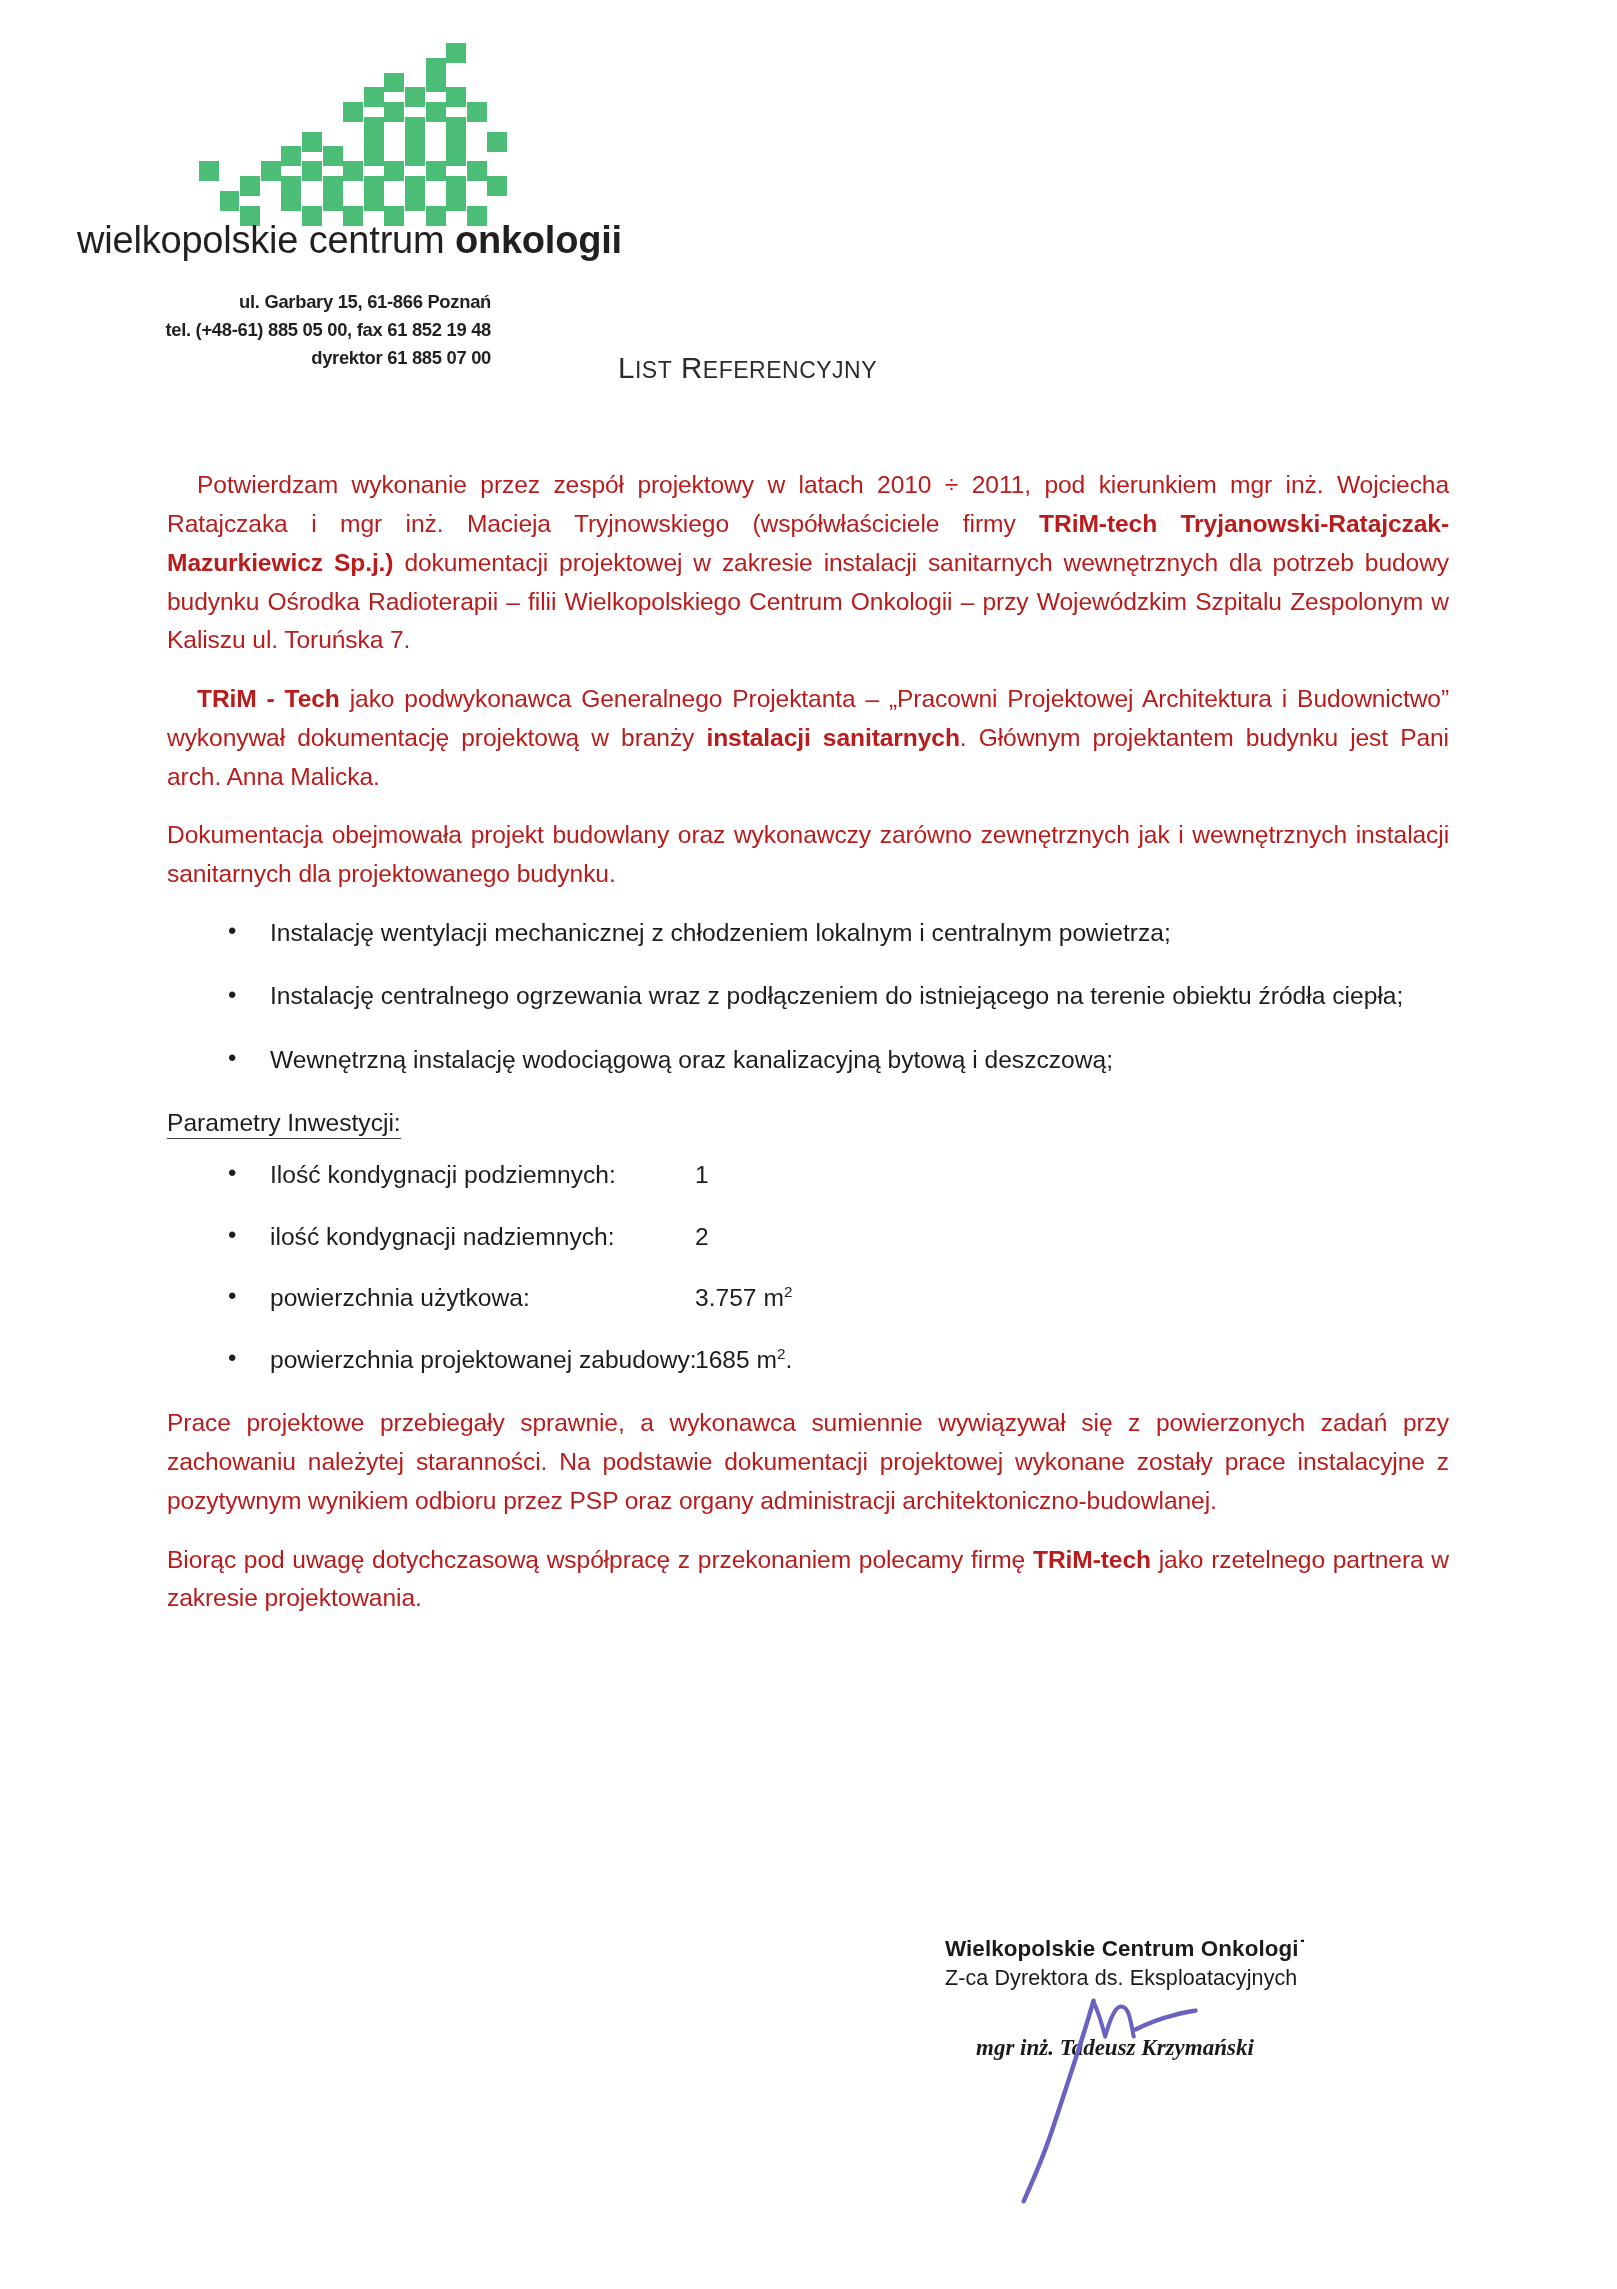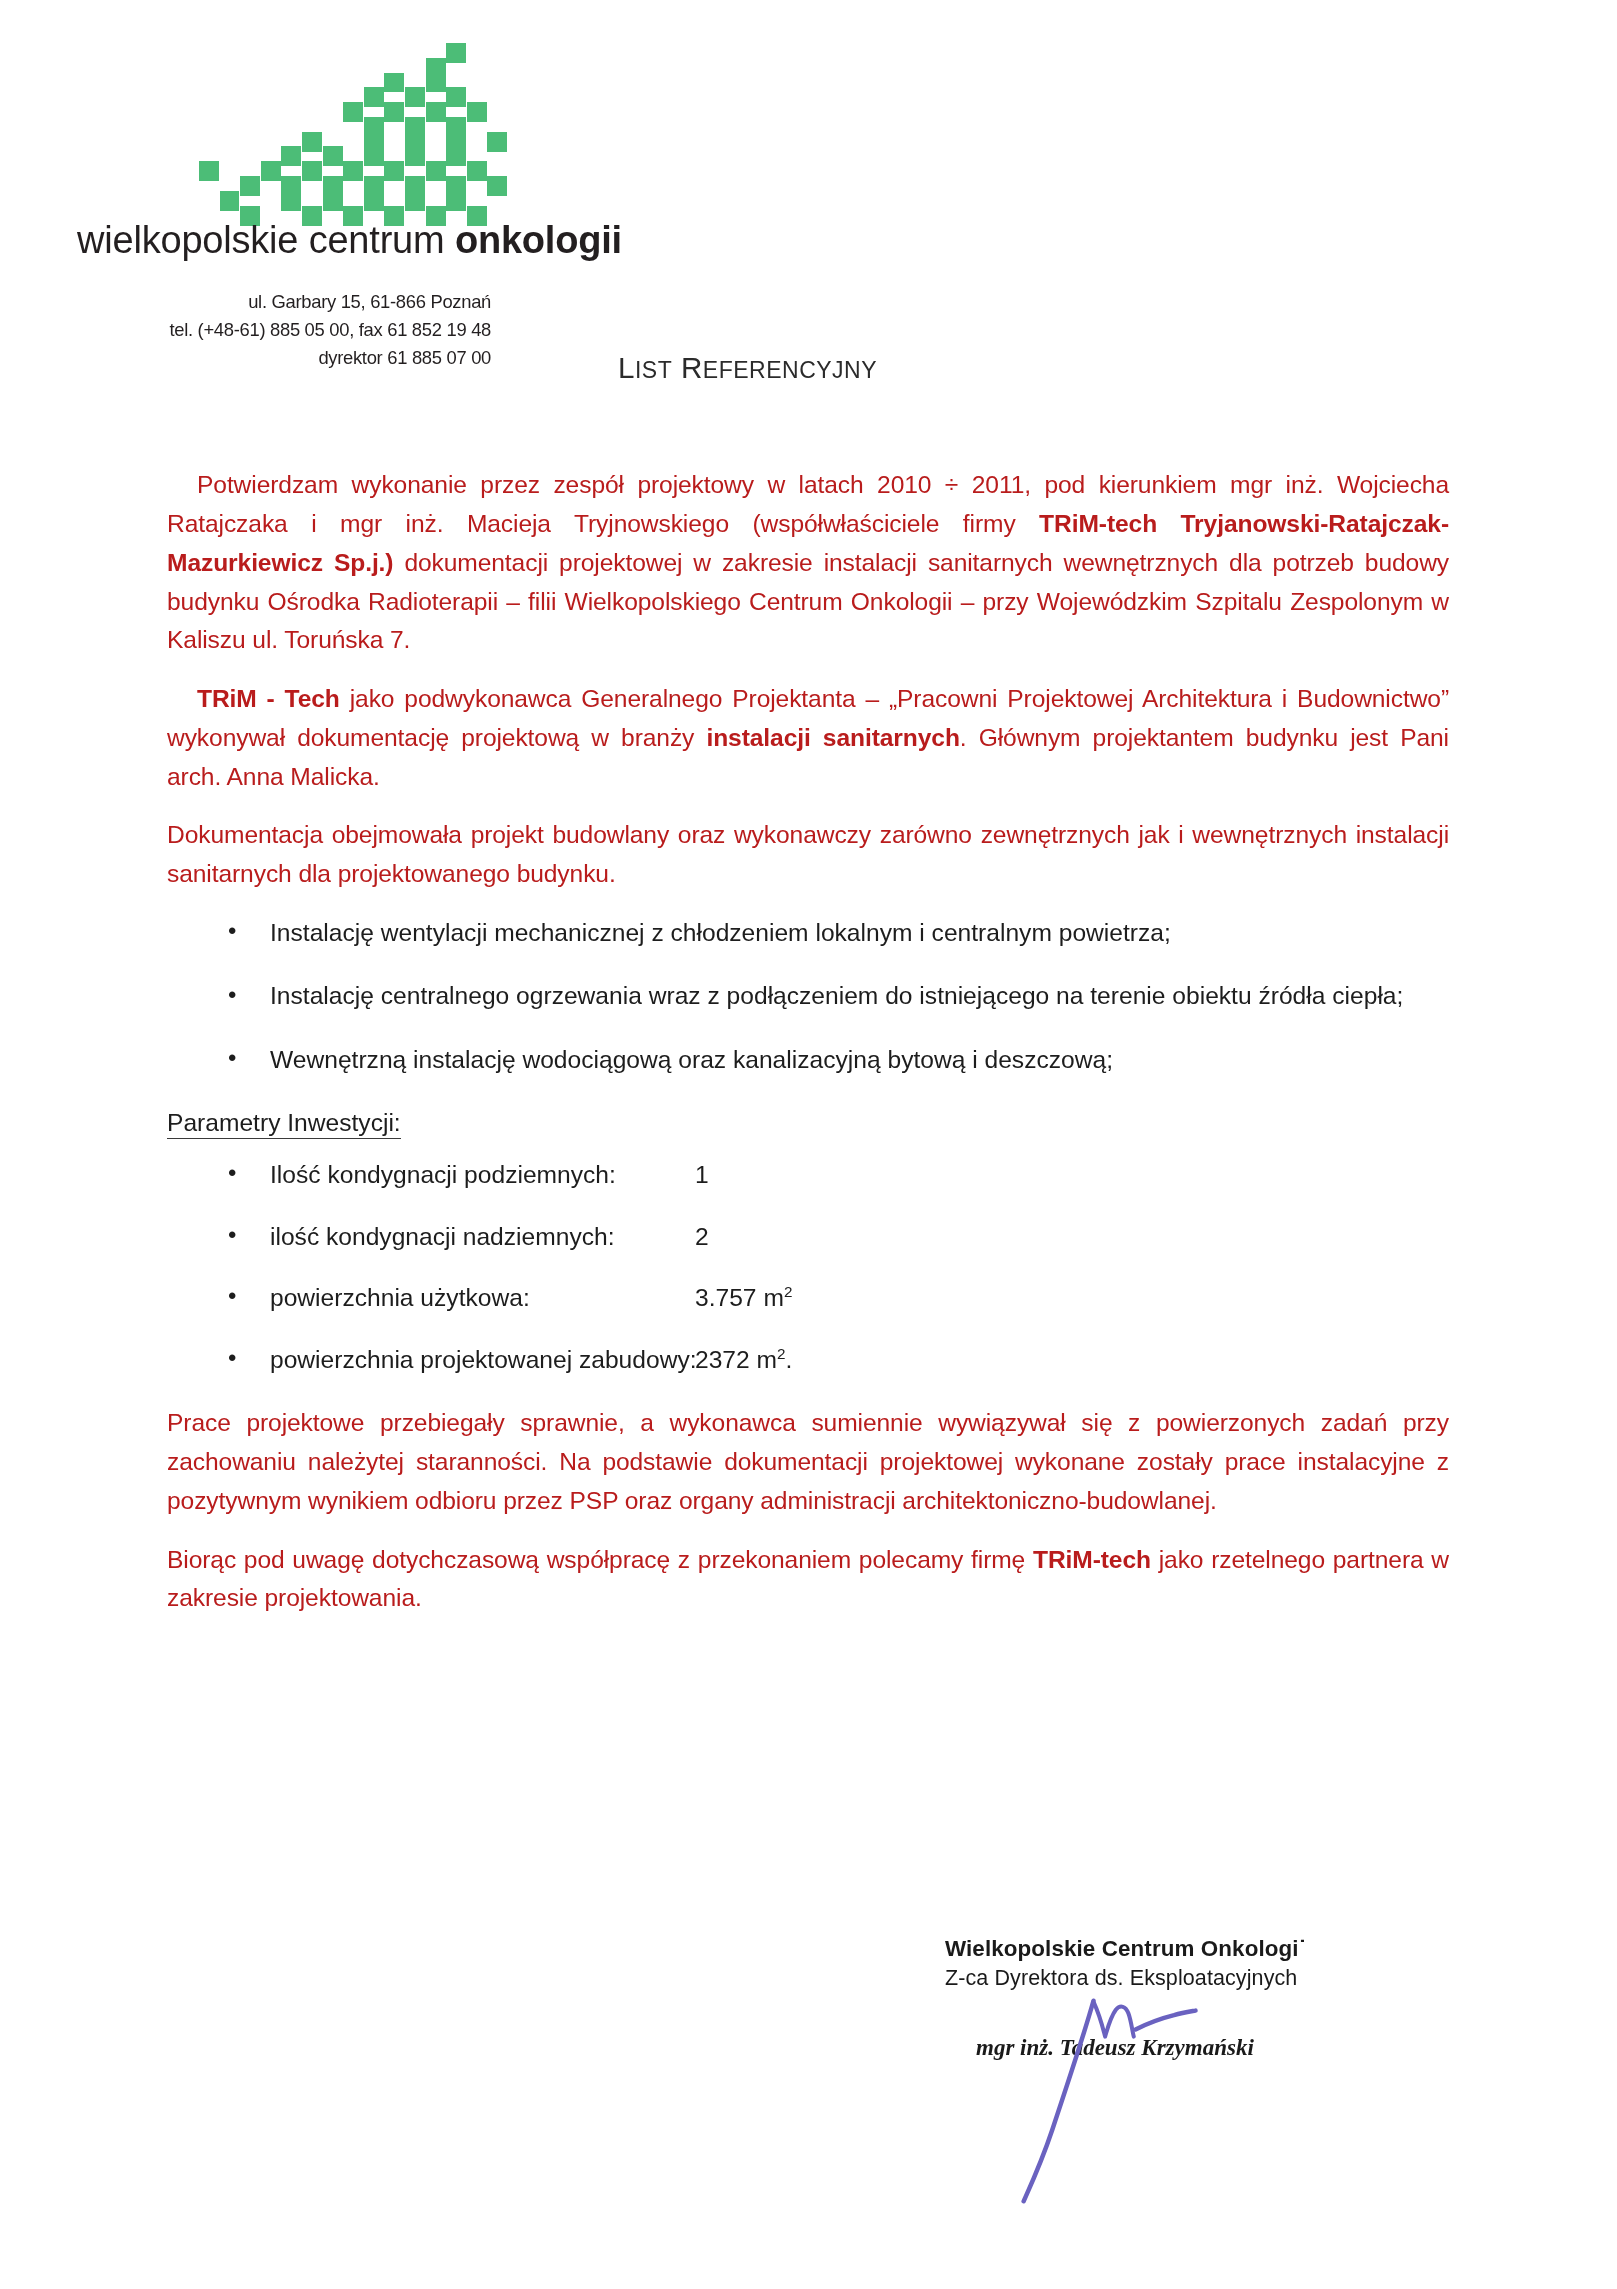--- a/index.html
+++ b/index.html
@@ -51,21 +51,21 @@
     font-weight: 700;
   }
 
   .contact-block {
     position: absolute;
     left: 0px;
     top: 288px;
     width: 491px;
     text-align: right;
     font-size: 18.4px;
-    font-weight: 400;
+    font-weight: 700;
     line-height: 1.52;
     color: #231f20;
     letter-spacing: -0.3px;
   }
 
   .doc-title {
     position: absolute;
     left: 618px;
     top: 351px;
     font-size: 29.6px;
@@ -296,21 +296,21 @@
     <li>
       <span class="p-label">Ilość kondygnacji podziemnych:</span><span class="p-value">1</span><sup></sup><span></span>
     </li>
     <li>
       <span class="p-label">ilość kondygnacji nadziemnych:</span><span class="p-value">2</span><sup></sup><span></span>
     </li>
     <li>
       <span class="p-label">powierzchnia użytkowa:</span><span class="p-value">3.757 m</span><sup>2</sup><span></span>
     </li>
     <li>
-      <span class="p-label">powierzchnia projektowanej zabudowy:</span><span class="p-value">2372 m</span><sup>2</sup><span>.</span>
+      <span class="p-label">powierzchnia projektowanej zabudowy:</span><span class="p-value">1685 m</span><sup>2</sup><span>.</span>
     </li>
   </ul>
 
   <p class="para">Prace projektowe przebiegały sprawnie, a wykonawca sumiennie wywiązywał się z powierzonych zadań przy zachowaniu należytej staranności. Na podstawie dokumentacji projektowej wykonane zostały prace instalacyjne z pozytywnym wynikiem odbioru przez PSP oraz organy administracji architektoniczno-budowlanej.</p>
 
   <p class="para"><span>Biorąc pod uwagę dotychczasową współpracę z przekonaniem polecamy firmę </span><b>TRiM-tech</b><span> jako rzetelnego partnera w zakresie projektowania.</span></p>
 
 </div>
 
 <div class="signature-area">

